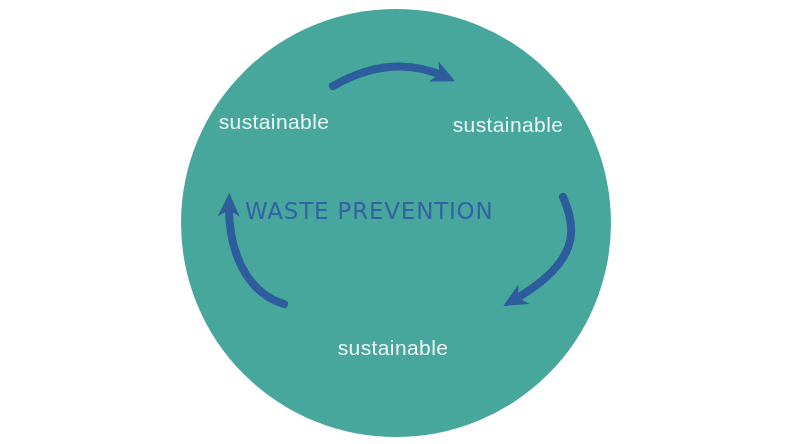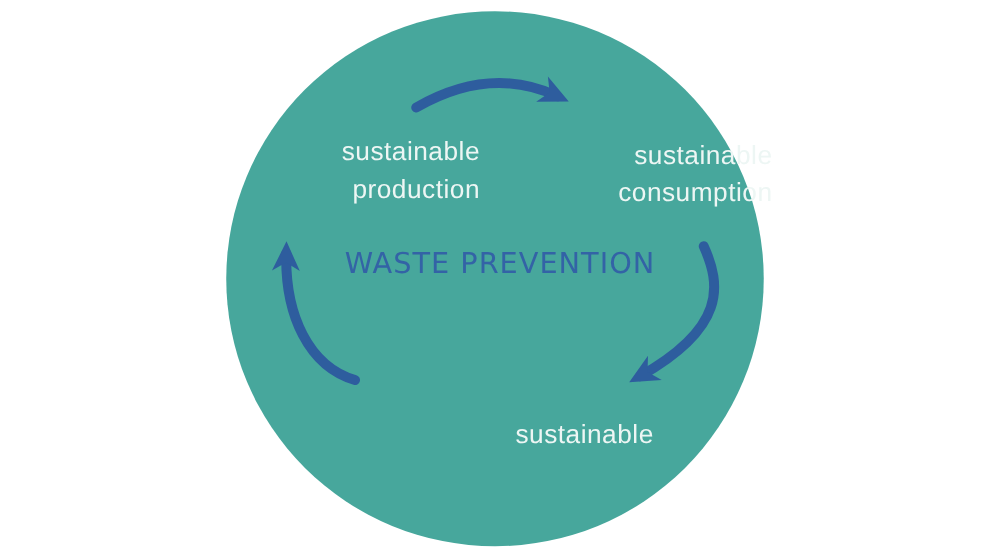--- a/index.html
+++ b/index.html
@@ -29,21 +29,21 @@
     top: 0;
     pointer-events: none;
   }
   .arrow {
     fill: none;
     stroke-width: 8;
     stroke-linecap: round;
   }
   .node {
     position: absolute;
-    text-align: right;
+    text-align: center;
     font-size: 21px;
     font-weight: 300;
     letter-spacing: 0.4px;
     line-height: 30px;
   }
   .node-production {
     left: 164px;
     top: 107px;
     width: 220px;
   }
@@ -56,21 +56,21 @@
     left: 263px;
     top: 332px;
     width: 260px;
     line-height: 31px;
   }
   .title {
     position: absolute;
     left: 245px;
     top: 196px;
     width: 310px;
-    text-align: center;
+    text-align: left;
     font-family: "DejaVu Sans", "Liberation Sans", sans-serif;
     font-size: 23px;
     font-weight: 500;
     letter-spacing: 0.8px;
     line-height: 31px;
     white-space: nowrap;
   }
 </style>
 </head>
 <body>
@@ -85,26 +85,24 @@
         <path d="M0.5,0.5 L10,5 L0.5,9.5 L3.2,5 Z" fill="#2e5d9e"></path>
       </marker>
     </defs>
     <path class="arrow" d="M333,86 Q392,52 446,77" marker-end="url(#arrowhead)" stroke="#2e5d9e"></path>
     <path class="arrow" d="M563,197 C577,228 581,262 512,301" marker-end="url(#arrowhead)" stroke="#2e5d9e"></path>
     <path class="arrow" d="M284,304 C247,293 228,252 229,203" marker-end="url(#arrowhead)" stroke="#2e5d9e"></path>
   </svg>
 
   <div class="node node-production" style="color: rgb(237, 246, 244);">
     <div>sustainable</div>
-    <div>production</div>
   </div>
 
   <div class="node node-consumption" style="color: rgb(237, 246, 244);">
     <div>sustainable</div>
-    <div>consumption</div>
   </div>
 
   <div class="node node-waste" style="color: rgb(237, 246, 244);">
     <div>sustainable</div>
   </div>
 
   <div class="title" style="color: rgb(51, 99, 166);">
     <div>WASTE PREVENTION</div>
   </div>
 

